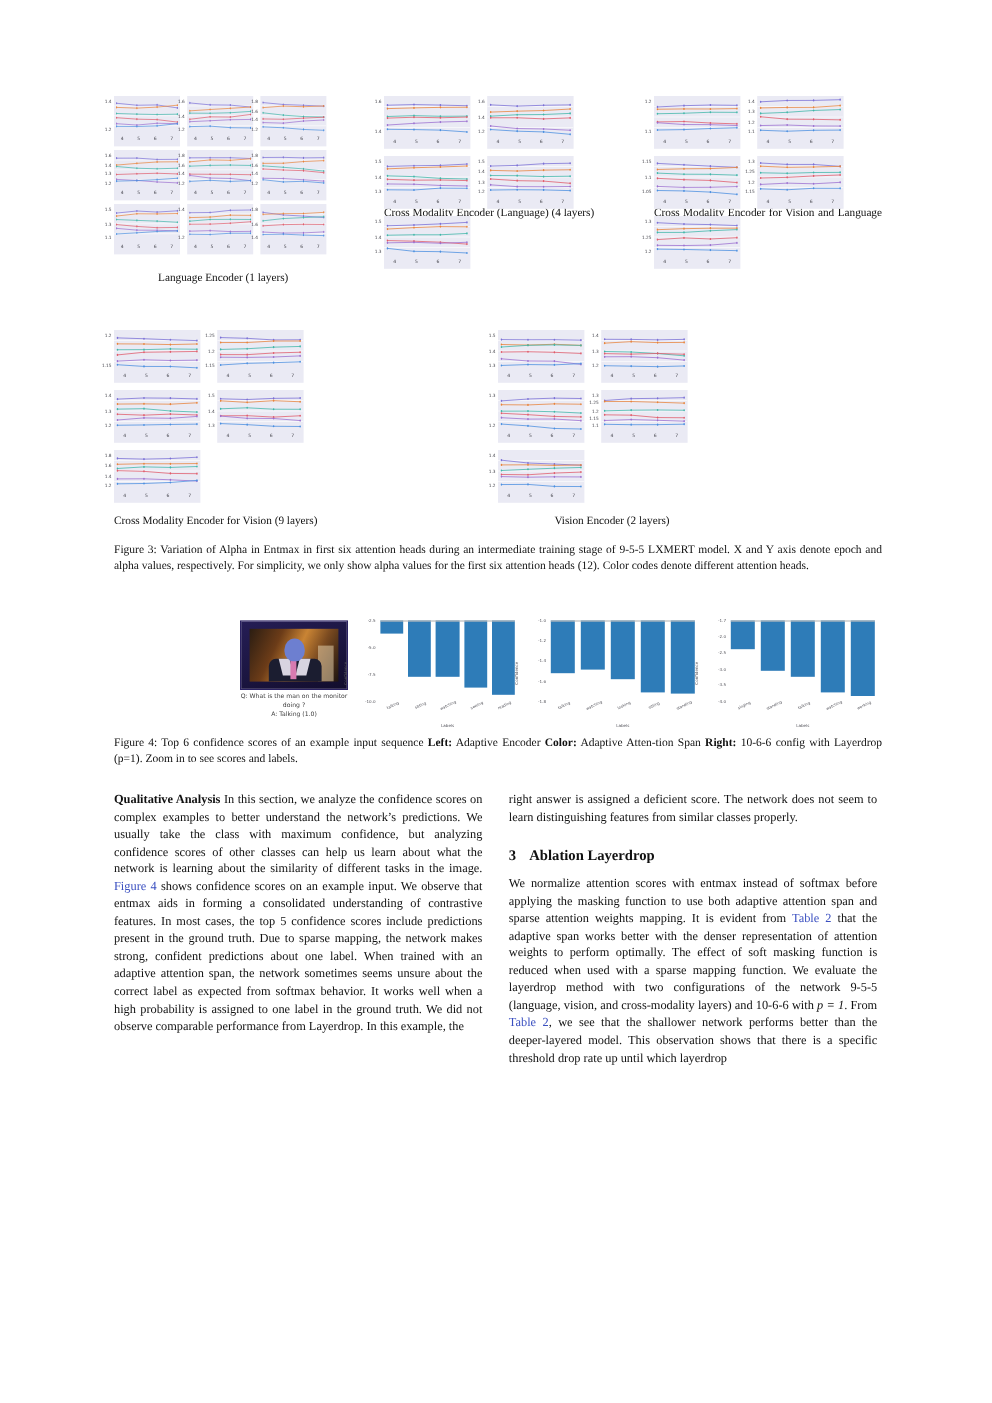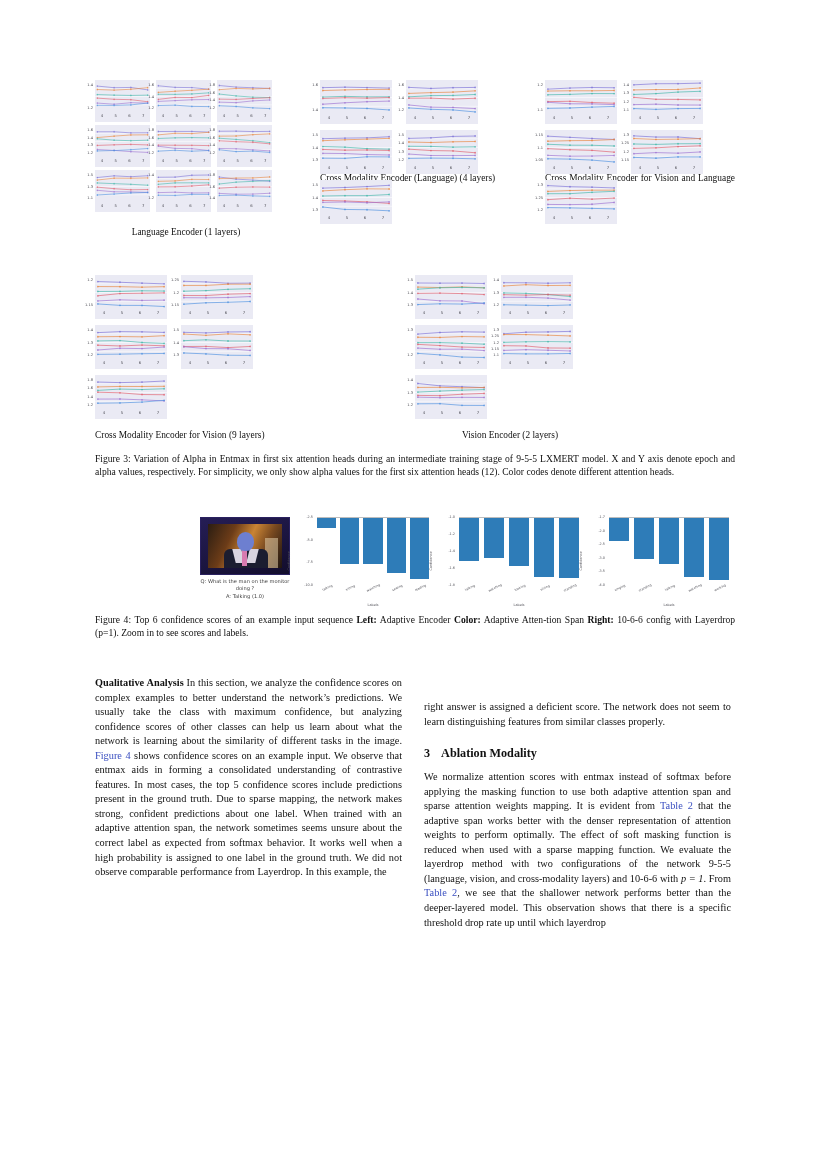--- a/index.html
+++ b/index.html
@@ -257,29 +257,29 @@
     font-size: 9.6px;
     line-height: 13.2px;
     text-align: justify;
     color: #111;
   }
   .fig4-caption b { font-weight: bold; }
 
   
   .col {
     position: absolute;
-    top: 676px;
+    top: 660px;
     width: 307px;
     font-size: 10.3px;
     line-height: 14.55px;
     text-align: justify;
     color: #111;
   }
   .col.left  { left: 95px; }
-  .col.right { left: 424px; margin-top: 24px; }
+  .col.right { left: 424px; }
 
   .col p { margin: 0; }
   .runin { font-weight: bold; }
   .lnk { color: #3a4fc0; }
   .mth { font-family: "Liberation Serif", serif; font-style: italic; }
   .sechead {
     font-weight: bold;
     font-size: 12.2px;
     line-height: 16px;
     margin-top: 16px;
@@ -1835,18 +1835,18 @@
   <div class="fig4-caption"><span>Figure 4: Top 6 confidence scores of an example input sequence </span><b>Left:</b><span> Adaptive Encoder </span><b>Color:</b><span> Adaptive Atten-tion Span </span><b>Right:</b><span> 10-6-6 config with Layerdrop (p=1). Zoom in to see scores and labels.</span></div>
 
   <div class="col left">
     <p><span class="runin">Qualitative Analysis</span><span>   In this section, we analyze the confidence scores on complex examples to better understand the network’s predictions. We usually take the class with maximum confidence, but analyzing confidence scores of other classes can help us learn about what the network is learning about the similarity of different tasks in the image. </span><span class="lnk">Figure 4</span><span> shows confidence scores on an example input. We observe that entmax aids in forming a consolidated understanding of contrastive features. In most cases, the top 5 confidence scores include predictions present in the ground truth. Due to sparse mapping, the network makes strong, confident predictions about one label. When trained with an adaptive attention span, the network sometimes seems unsure about the correct label as expected from softmax behavior. It works well when a high probability is assigned to one label in the ground truth. We did not observe comparable performance from Layerdrop. In this example, the</span></p>
   </div>
 
   <div class="col right">
     <p>right answer is assigned a deficient score. The network does not seem to learn distinguishing features from similar classes properly.</p>
     <div class="sechead">
       <span>3</span>
-      <span>Ablation Modality</span>
+      <span>Ablation Layerdrop</span>
     </div>
     <p><span>We normalize attention scores with entmax instead of softmax before applying the masking function to use both adaptive attention span and sparse attention weights mapping. It is evident from </span><span class="lnk">Table 2</span><span> that the adaptive span works better with the denser representation of attention weights to perform optimally. The effect of soft masking function is reduced when used with a sparse mapping function. We evaluate the layerdrop method with two configurations of the network 9-5-5 (language, vision, and cross-modality layers) and 10-6-6 with </span><span class="mth">p = 1</span><span>. From </span><span class="lnk">Table 2</span><span>, we see that the shallower network performs better than the deeper-layered model. This observation shows that there is a specific threshold drop rate up until which layerdrop</span></p>
   </div>
 
 </div>
 
 </body></html>

